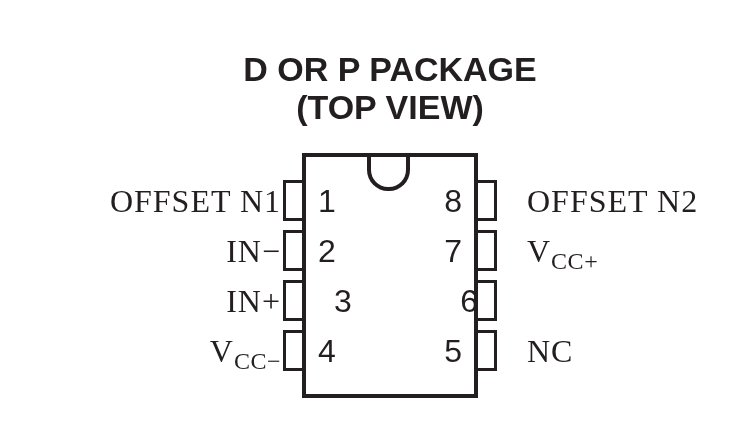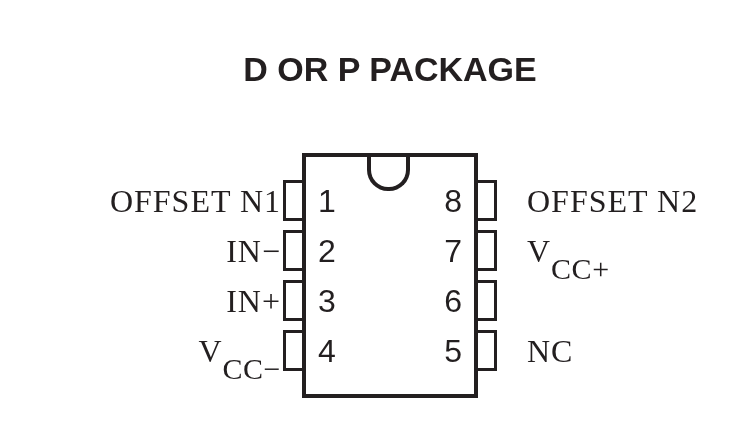--- a/index.html
+++ b/index.html
@@ -74,58 +74,59 @@
     font-size: 32px;
     line-height: 38px;
     height: 38px;
     z-index: 3;
     color: #231f20;
   }
   .pin-num.l { left: 318px; width: 40px; text-align: left; }
   .pin-num.r { left: 418px; width: 44px; text-align: right; }
   .nrow0 { top: 182px; }
   .nrow1 { top: 232px; }
-  .nrow2 { top: 282px; }
+  .nrow2 { top: 282px; margin-left: 16px; }
   .nrow3 { top: 332px; }
   
   .pin-label {
     position: absolute;
     font-size: 32px;
     line-height: 38px;
     letter-spacing: 1px;
     white-space: nowrap;
     color: #231f20;
     font-family: Liberation Serif, serif;
   }
   .pin-label.l { right: 463px; text-align: right; }
   .pin-label.r { left: 497px; text-align: left; padding-left: 30px; }
   .sub {
-    font-size: 30px;
+    font-size: 24px;
     letter-spacing: 0.5px;
     position: relative;
-    top: 17px;
+    top: 7px;
   }
   
   .footnote {
     position: absolute;
     left: 74px;
     top: 432px;
     font-size: 30px;
     letter-spacing: 0.5px;
     white-space: nowrap;
     color: #231f20;
   }
 </style>
 </head>
 <body>
 
 <div class="stage">
 
   <div class="title">
     <div>D OR P PACKAGE</div>
+    <div>(TOP VIEW)</div>
   </div>
 
   <div class="lead l row0"></div>
   <div class="lead l row1"></div>
   <div class="lead l row2"></div>
   <div class="lead l row3"></div>
 
   <div class="lead r row0"></div>
   <div class="lead r row1"></div>
   <div class="lead r row2"></div>

